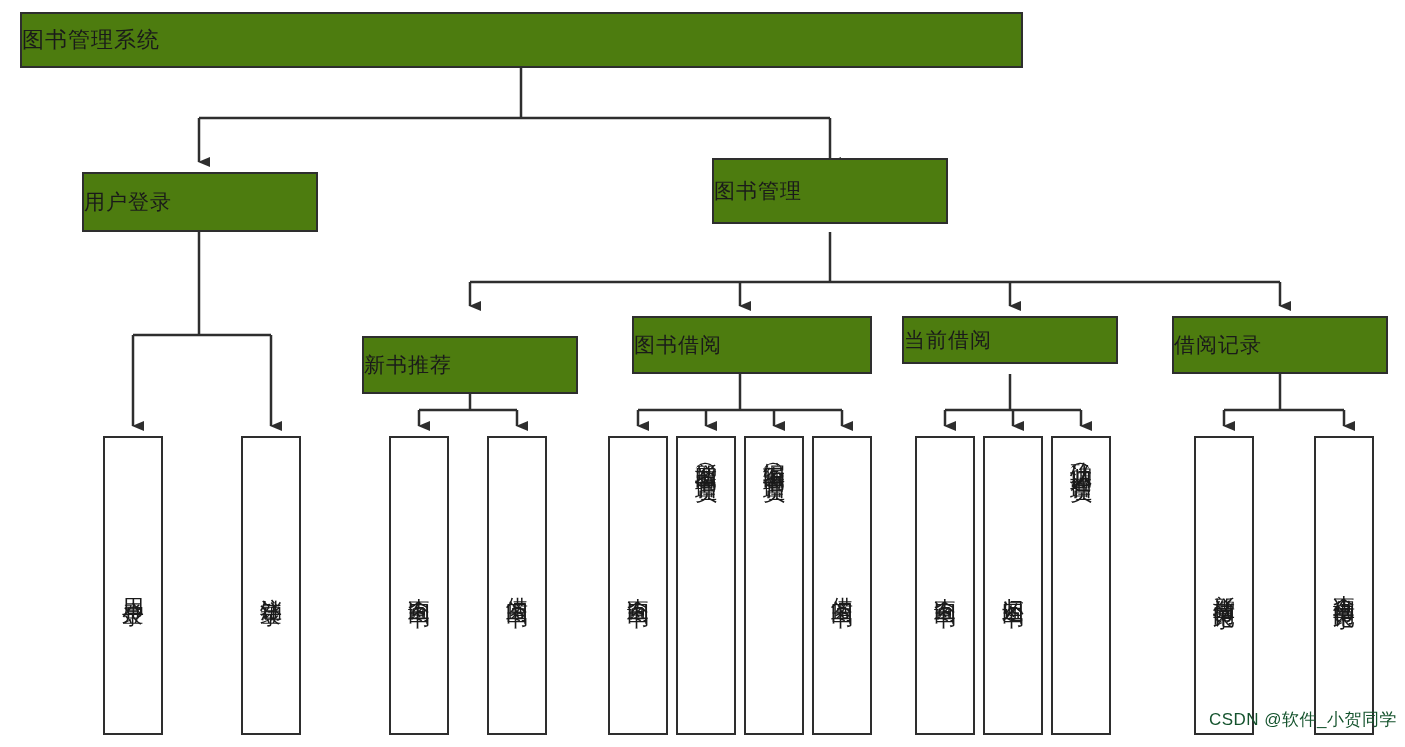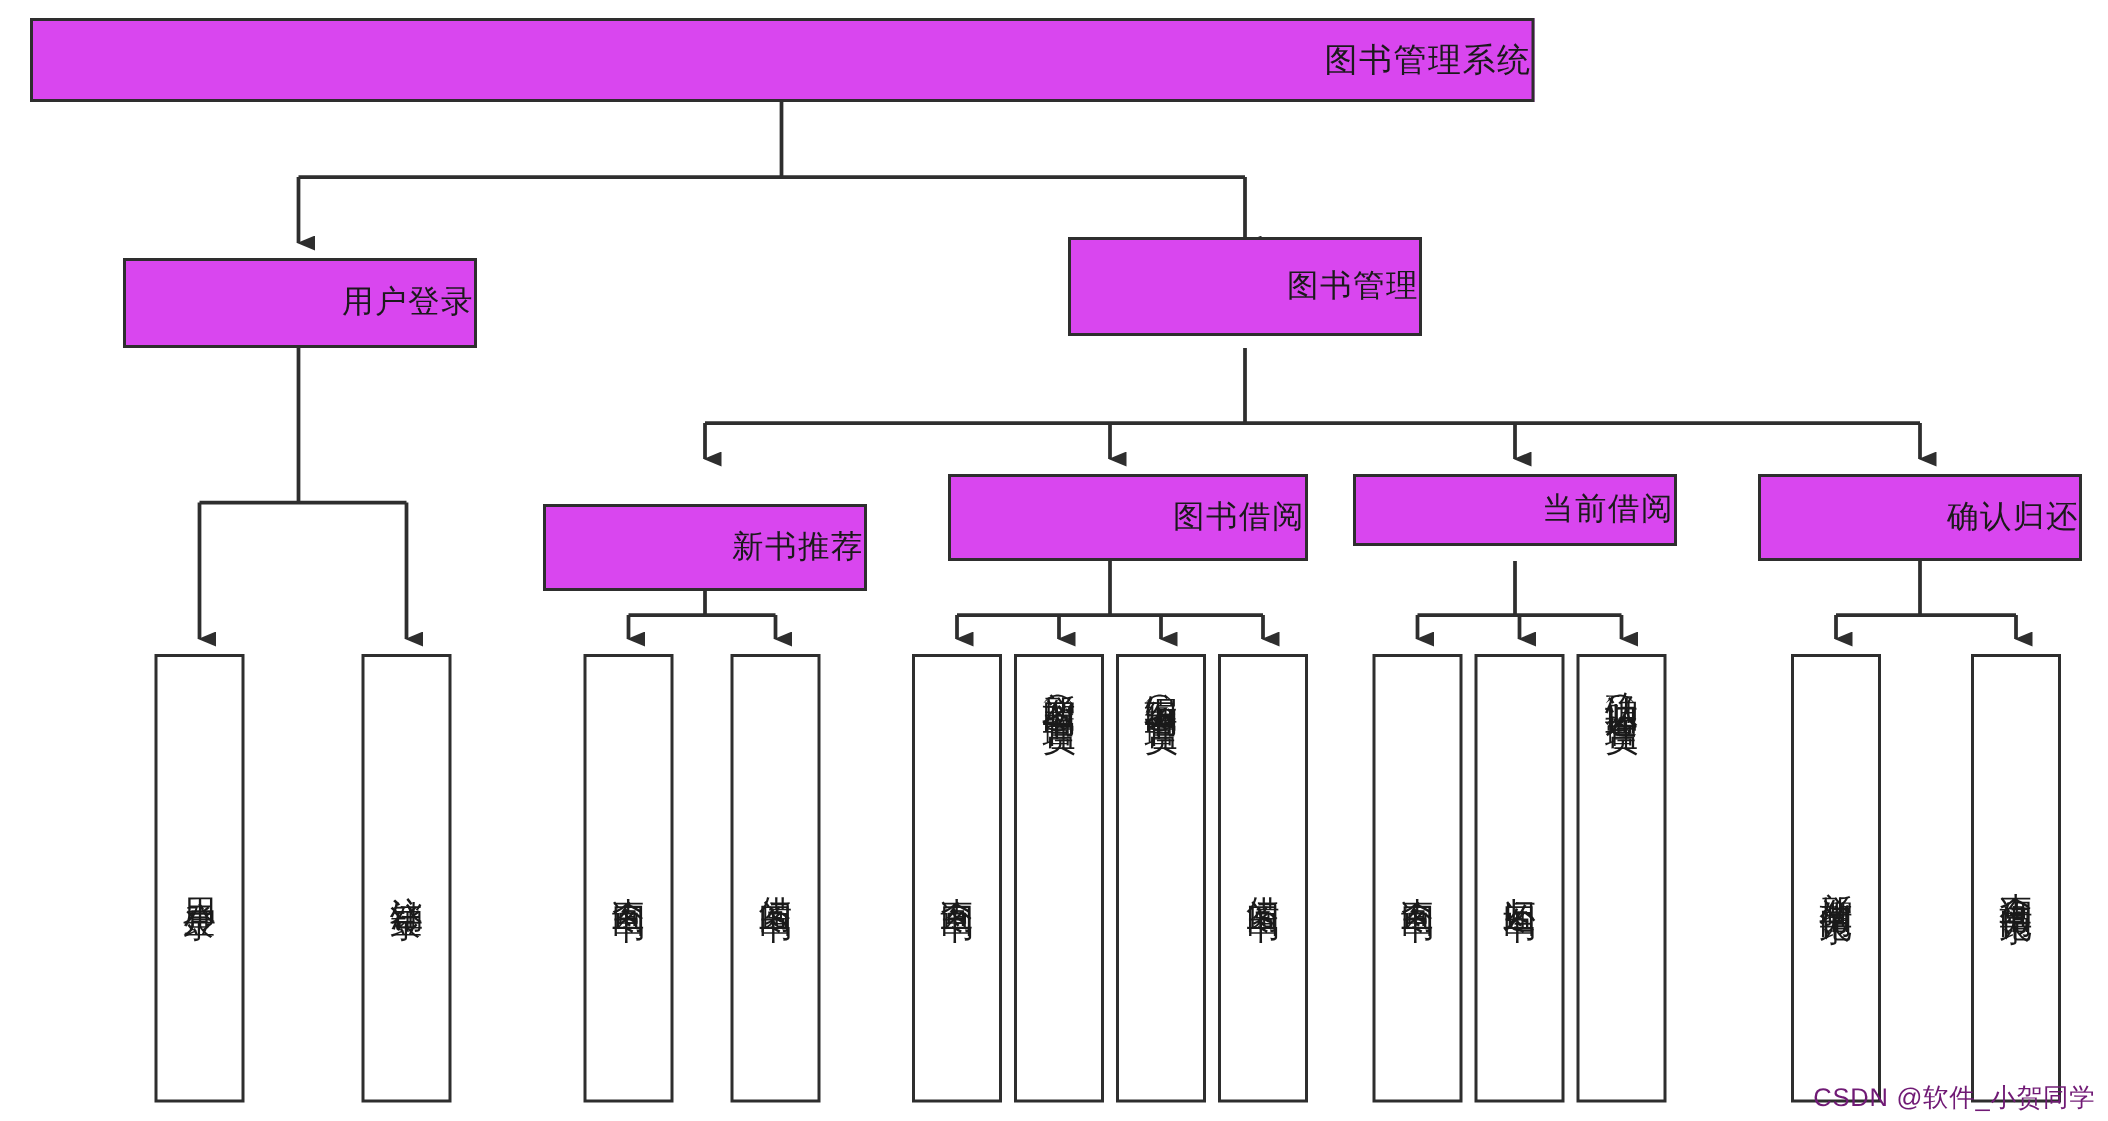--- a/index.html
+++ b/index.html
@@ -9,25 +9,25 @@
     color:#1a1a1a;
     overflow:hidden;
   }
   #canvas{position:relative;width:1405px;height:747px;background:#ffffff;}
 
   svg#wires{position:absolute;left:0;top:0;width:1405px;height:747px;pointer-events:none;}
 
   .node{
     position:absolute;
     box-sizing:border-box;
-    background:#d946ef;
+    background:#4d7c0f;
     border:2.5px solid #2e2e2e;
     display:flex;
     align-items:center;
-    justify-content:flex-end;
+    justify-content:flex-start;
     text-align:center;
     line-height:1.15;
   }
   .node.h{
     font-size:21px;
     letter-spacing:1px;
   }
   .node.root{font-size:22px;}
   .leaf{
     position:absolute;
@@ -44,23 +44,23 @@
     writing-mode:vertical-rl;
     text-orientation:upright;
     font-size:22px;
     letter-spacing:3px;
     line-height:1;
     white-space:nowrap;
   }
   .leaf.centered{align-items:center;padding-top:0;}
   .watermark{
     position:absolute;
-    right:8px;bottom:4px;
+    right:8px;bottom:16px;
     font-size:17px;
-    color:#701a75;
+    color:#14532d;
     letter-spacing:0.5px;
     white-space:nowrap;
   }
 </style>
 </head>
 <body>
 
 <div id="canvas">
 
   <svg id="wires" viewBox="0 0 1405 747" xmlns="http://www.w3.org/2000/svg">
@@ -127,21 +127,21 @@
   <div class="node h" style="left:362px;top:316px;width:216px;height:58px;margin-top:20px;">
     <span>新书推荐</span>
   </div>
   <div class="node h" style="left:632px;top:316px;width:240px;height:58px;">
     <span>图书借阅</span>
   </div>
   <div class="node h" style="left:902px;top:316px;width:216px;height:48px;">
     <span>当前借阅</span>
   </div>
   <div class="node h" style="left:1172px;top:316px;width:216px;height:58px;">
-    <span>确认归还</span>
+    <span>借阅记录</span>
   </div>
 
   <div class="leaf centered" style="left:103px;top:436px;width:60px;height:299px;">
     <span class="vtext">用户登录</span>
   </div>
   <div class="leaf centered" style="left:241px;top:436px;width:60px;height:299px;">
     <span class="vtext">注销登录</span>
   </div>
 
   <div class="leaf centered" style="left:389px;top:436px;width:60px;height:299px;">

